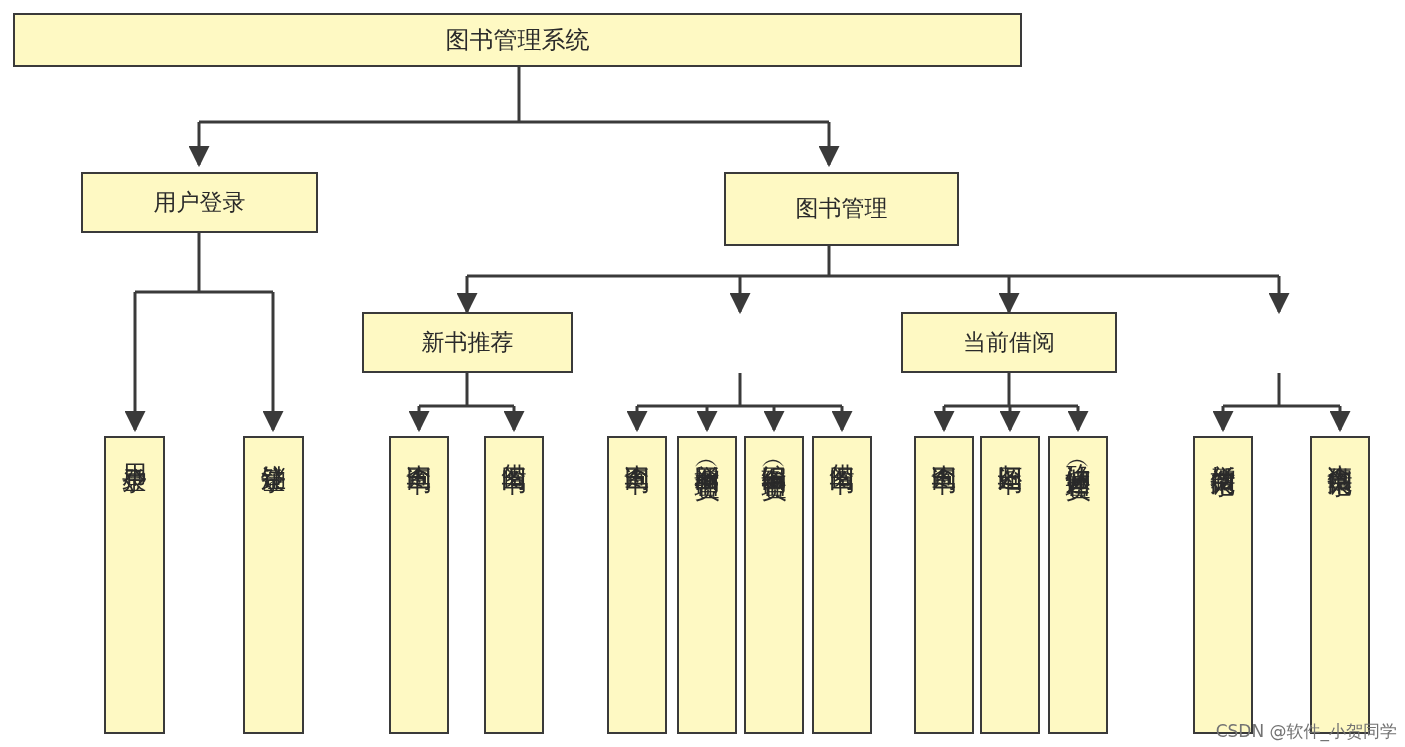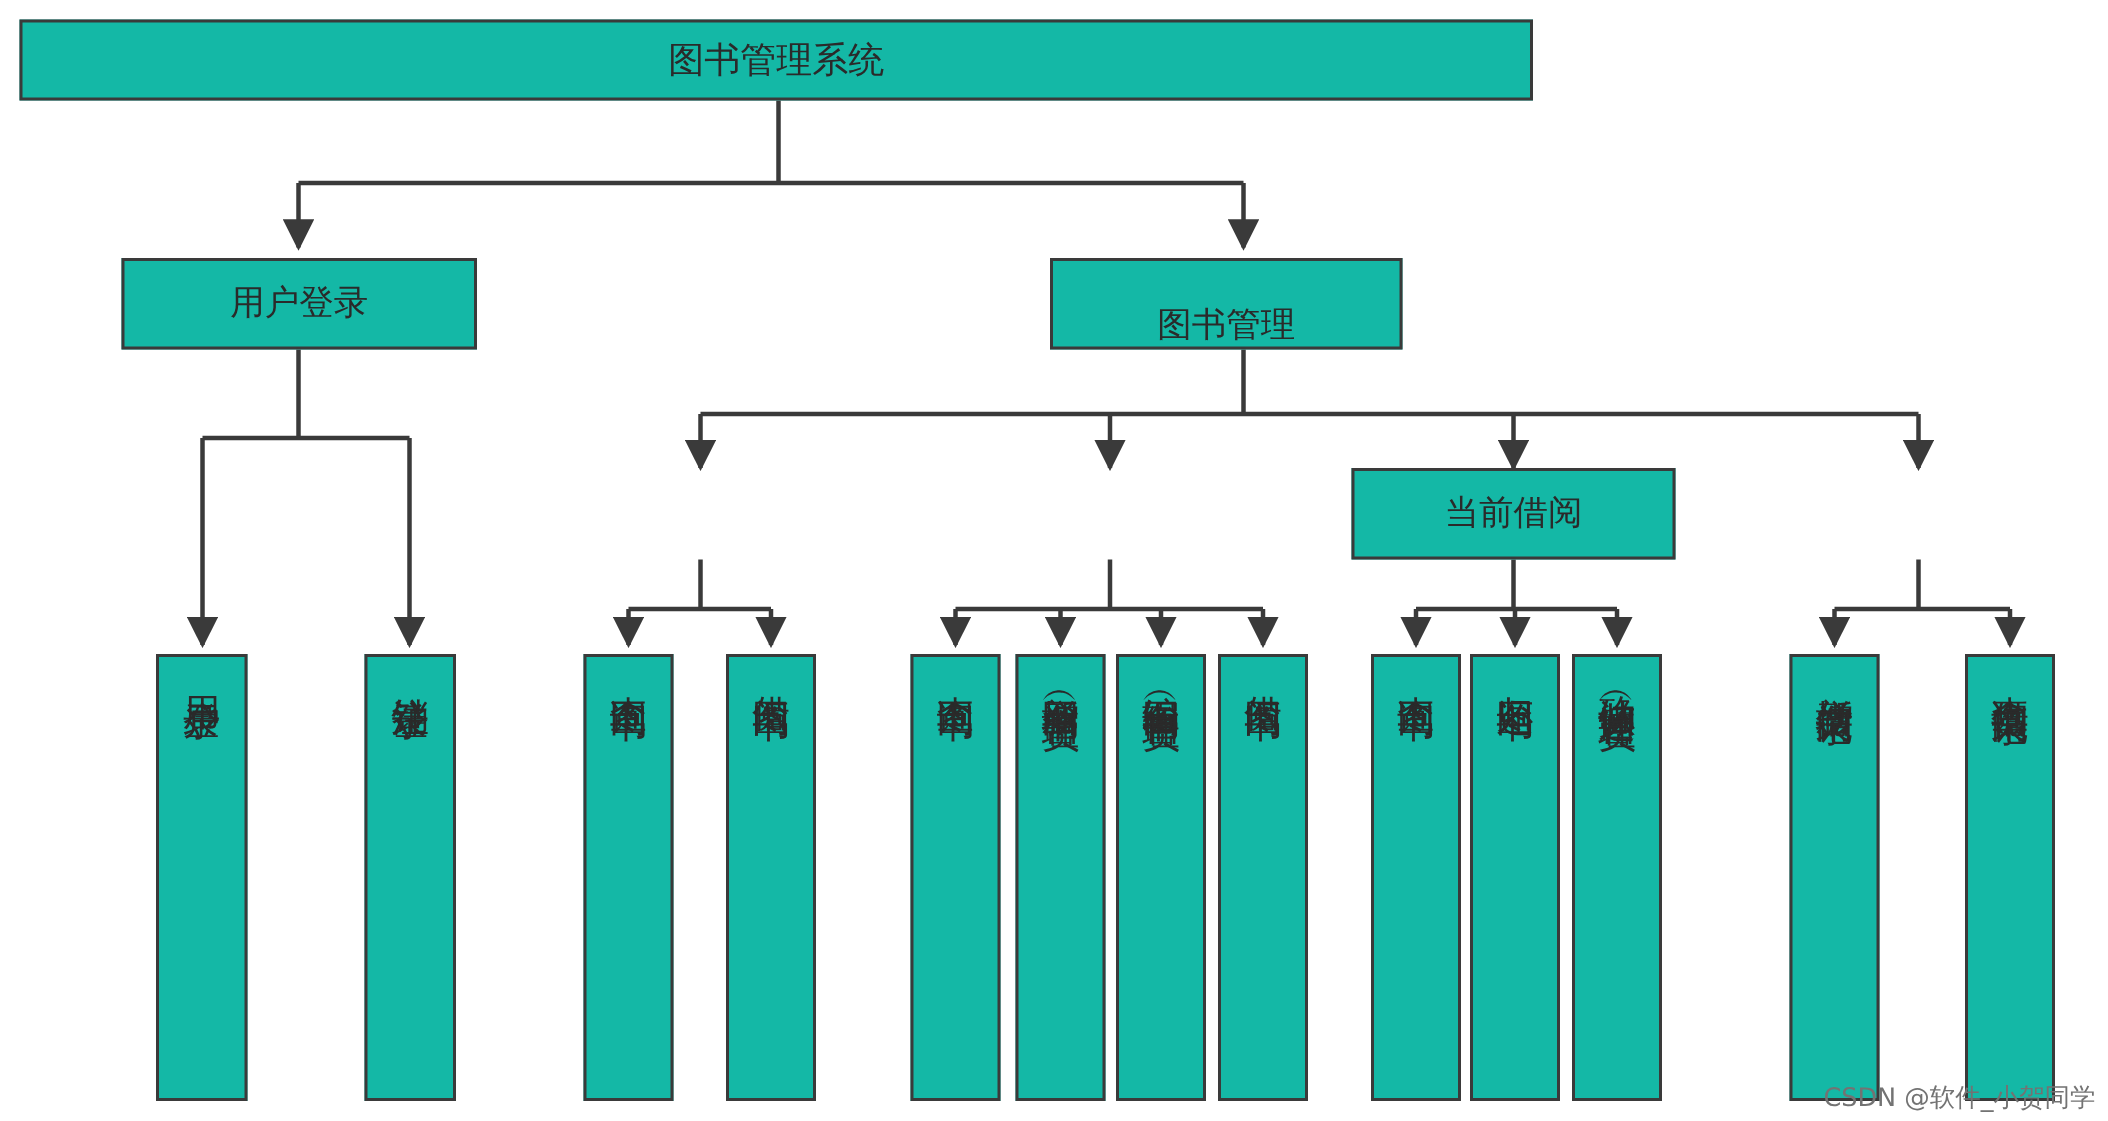--- a/index.html
+++ b/index.html
@@ -22,21 +22,21 @@
     position: absolute;
     left: 0;
     top: 0;
     width: 1405px;
     height: 747px;
     pointer-events: none;
   }
   .node {
     position: absolute;
     box-sizing: border-box;
-    background: #14b8a6;
+    background: #fef9c3;
     border: 2px solid #3a3a3a;
     display: flex;
     align-items: center;
     justify-content: center;
     z-index: 2;
   }
   .node .label {
     color: #2a2a2a;
     text-align: center;
     line-height: 1.18;
@@ -128,24 +128,27 @@
     </g>
   </svg>
 
   <div class="node root horiz" style="left:13px; top:13px; width:1009px; height:54px;">
     <span class="label">图书管理系统</span>
   </div>
 
   <div class="node horiz" style="left:81px; top:172px; width:237px; height:61px;">
     <span class="label">用户登录</span>
   </div>
-  <div class="node horiz" style="left:700px; top:172px; width:235px; height:61px;align-items:flex-end;">
+  <div class="node horiz" style="left:724px; top:172px; width:235px; height:74px;">
     <span class="label">图书管理</span>
   </div>
 
+  <div class="node horiz" style="left:362px; top:312px; width:211px; height:61px;">
+    <span class="label">新书推荐</span>
+  </div>
   <div class="node horiz" style="left:901px; top:312px; width:216px; height:61px;">
     <span class="label">当前借阅</span>
   </div>
 
   <div class="node leaf" style="left:104px; top:436px; width:61px; height:298px;">
     <span class="label">用户登录</span>
   </div>
   <div class="node leaf" style="left:243px; top:436px; width:61px; height:298px;">
     <span class="label">注销登录</span>
   </div>

